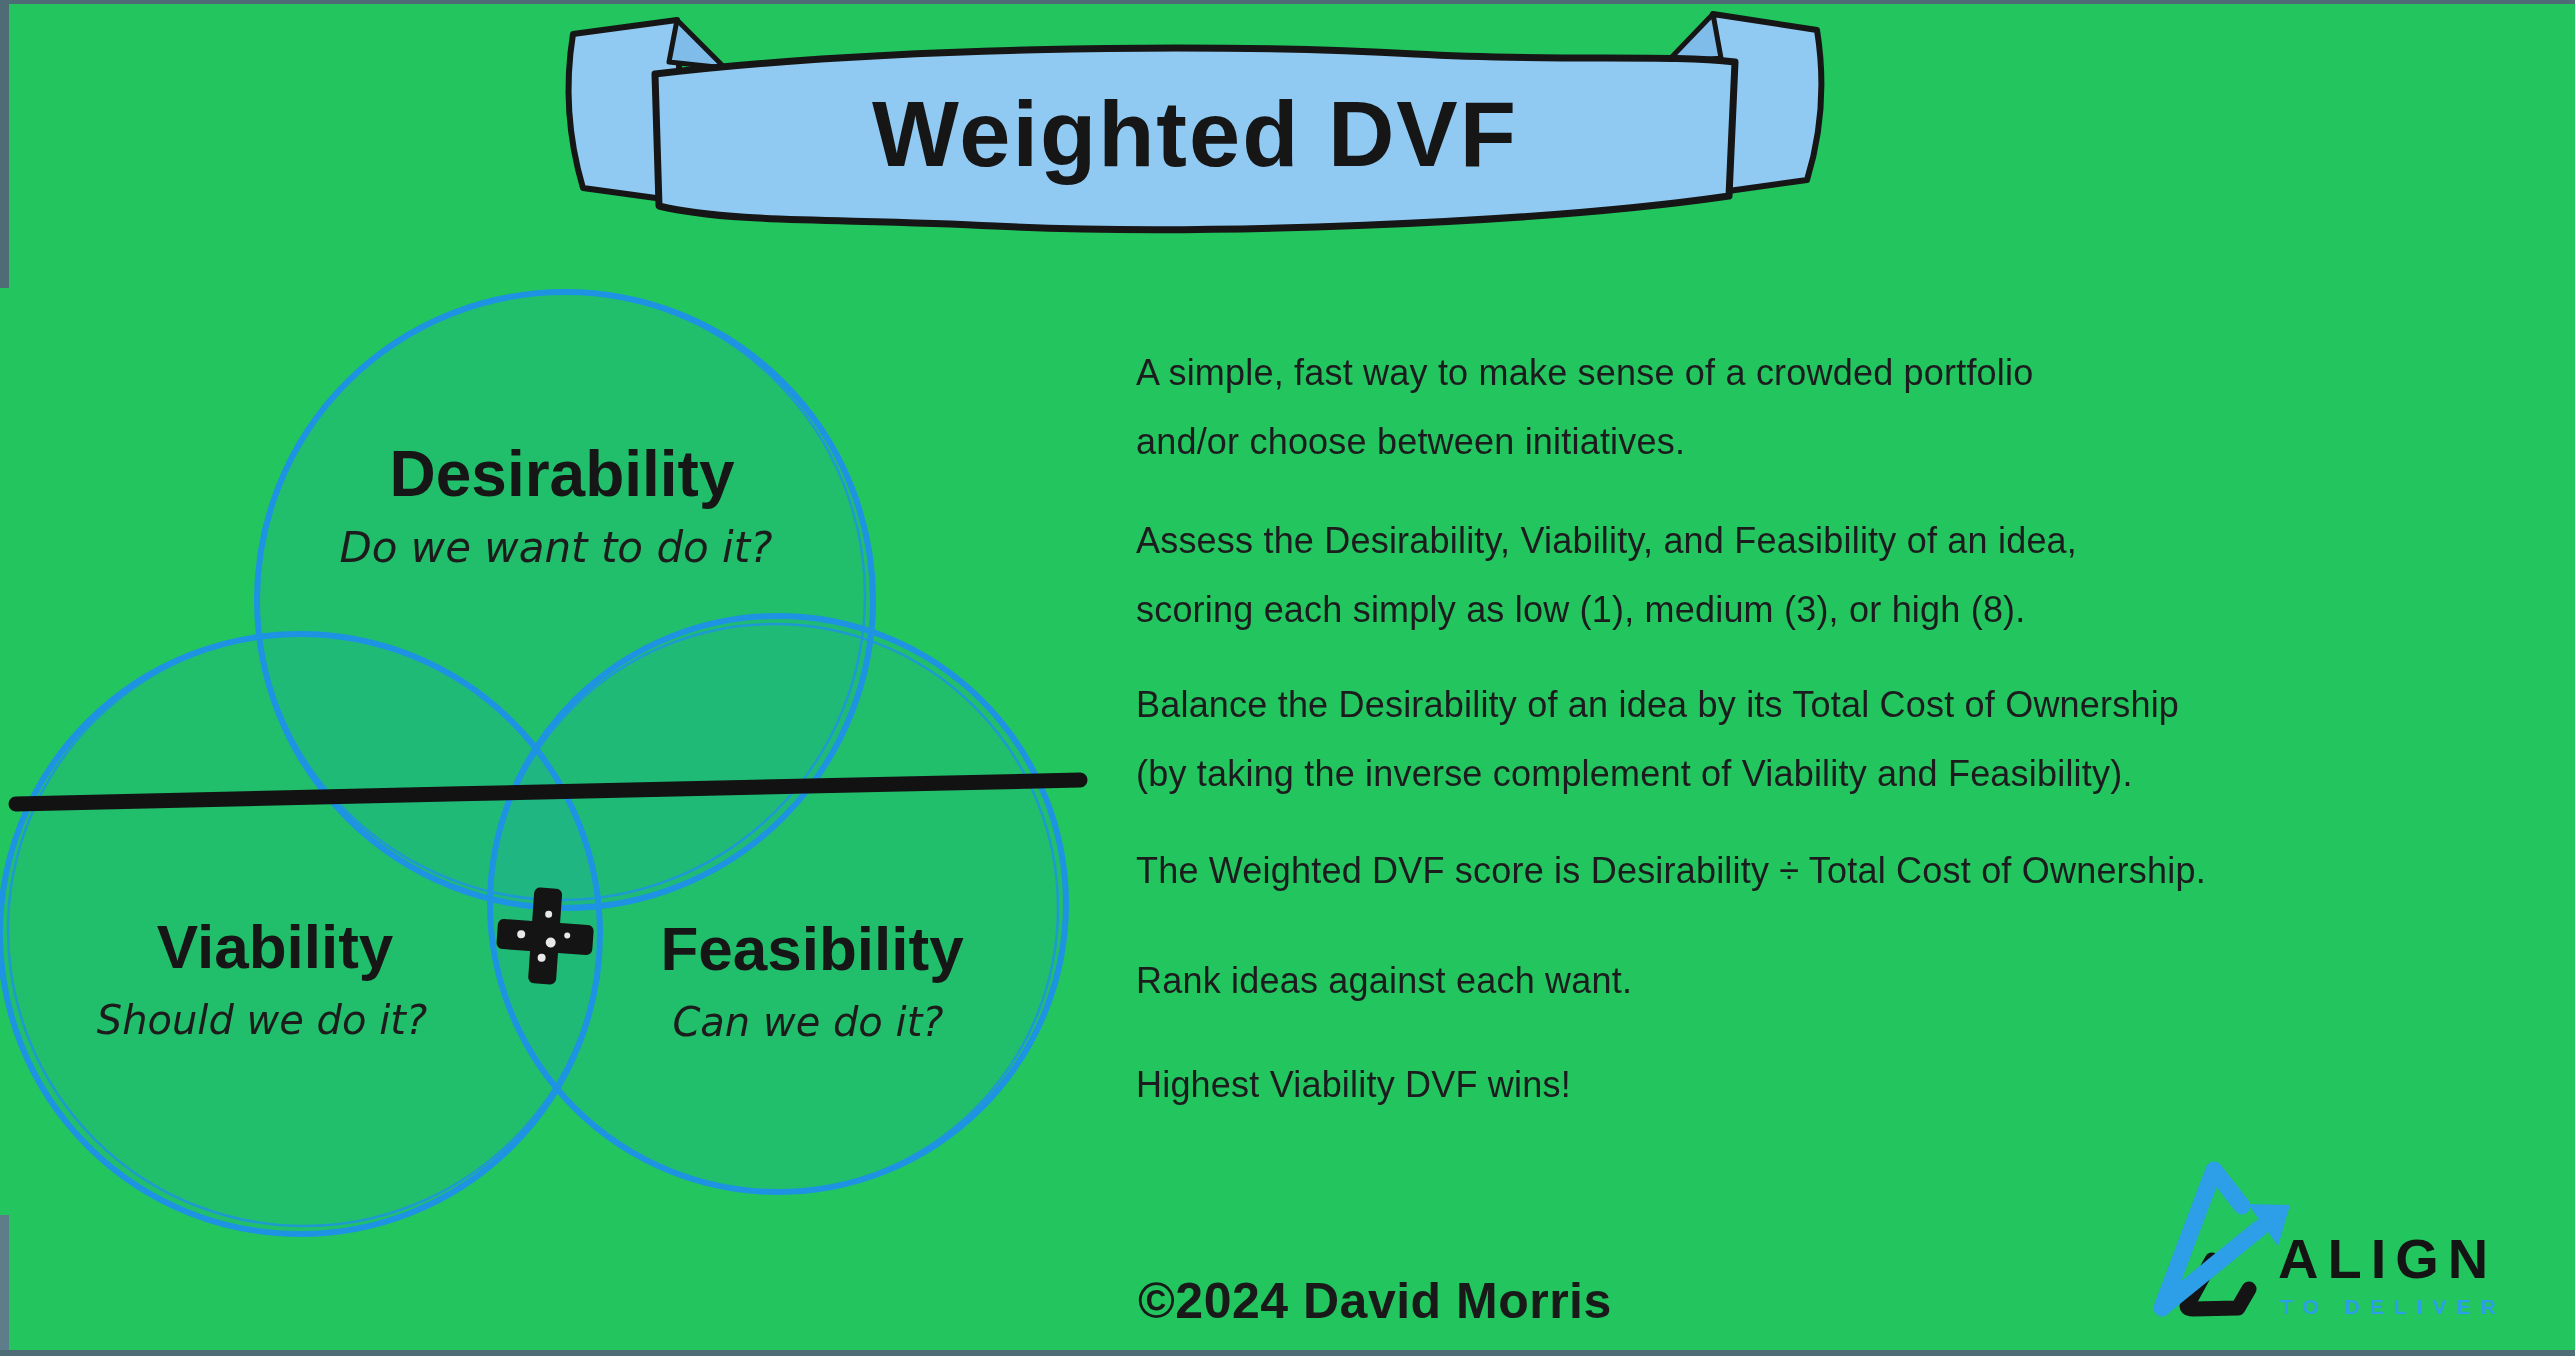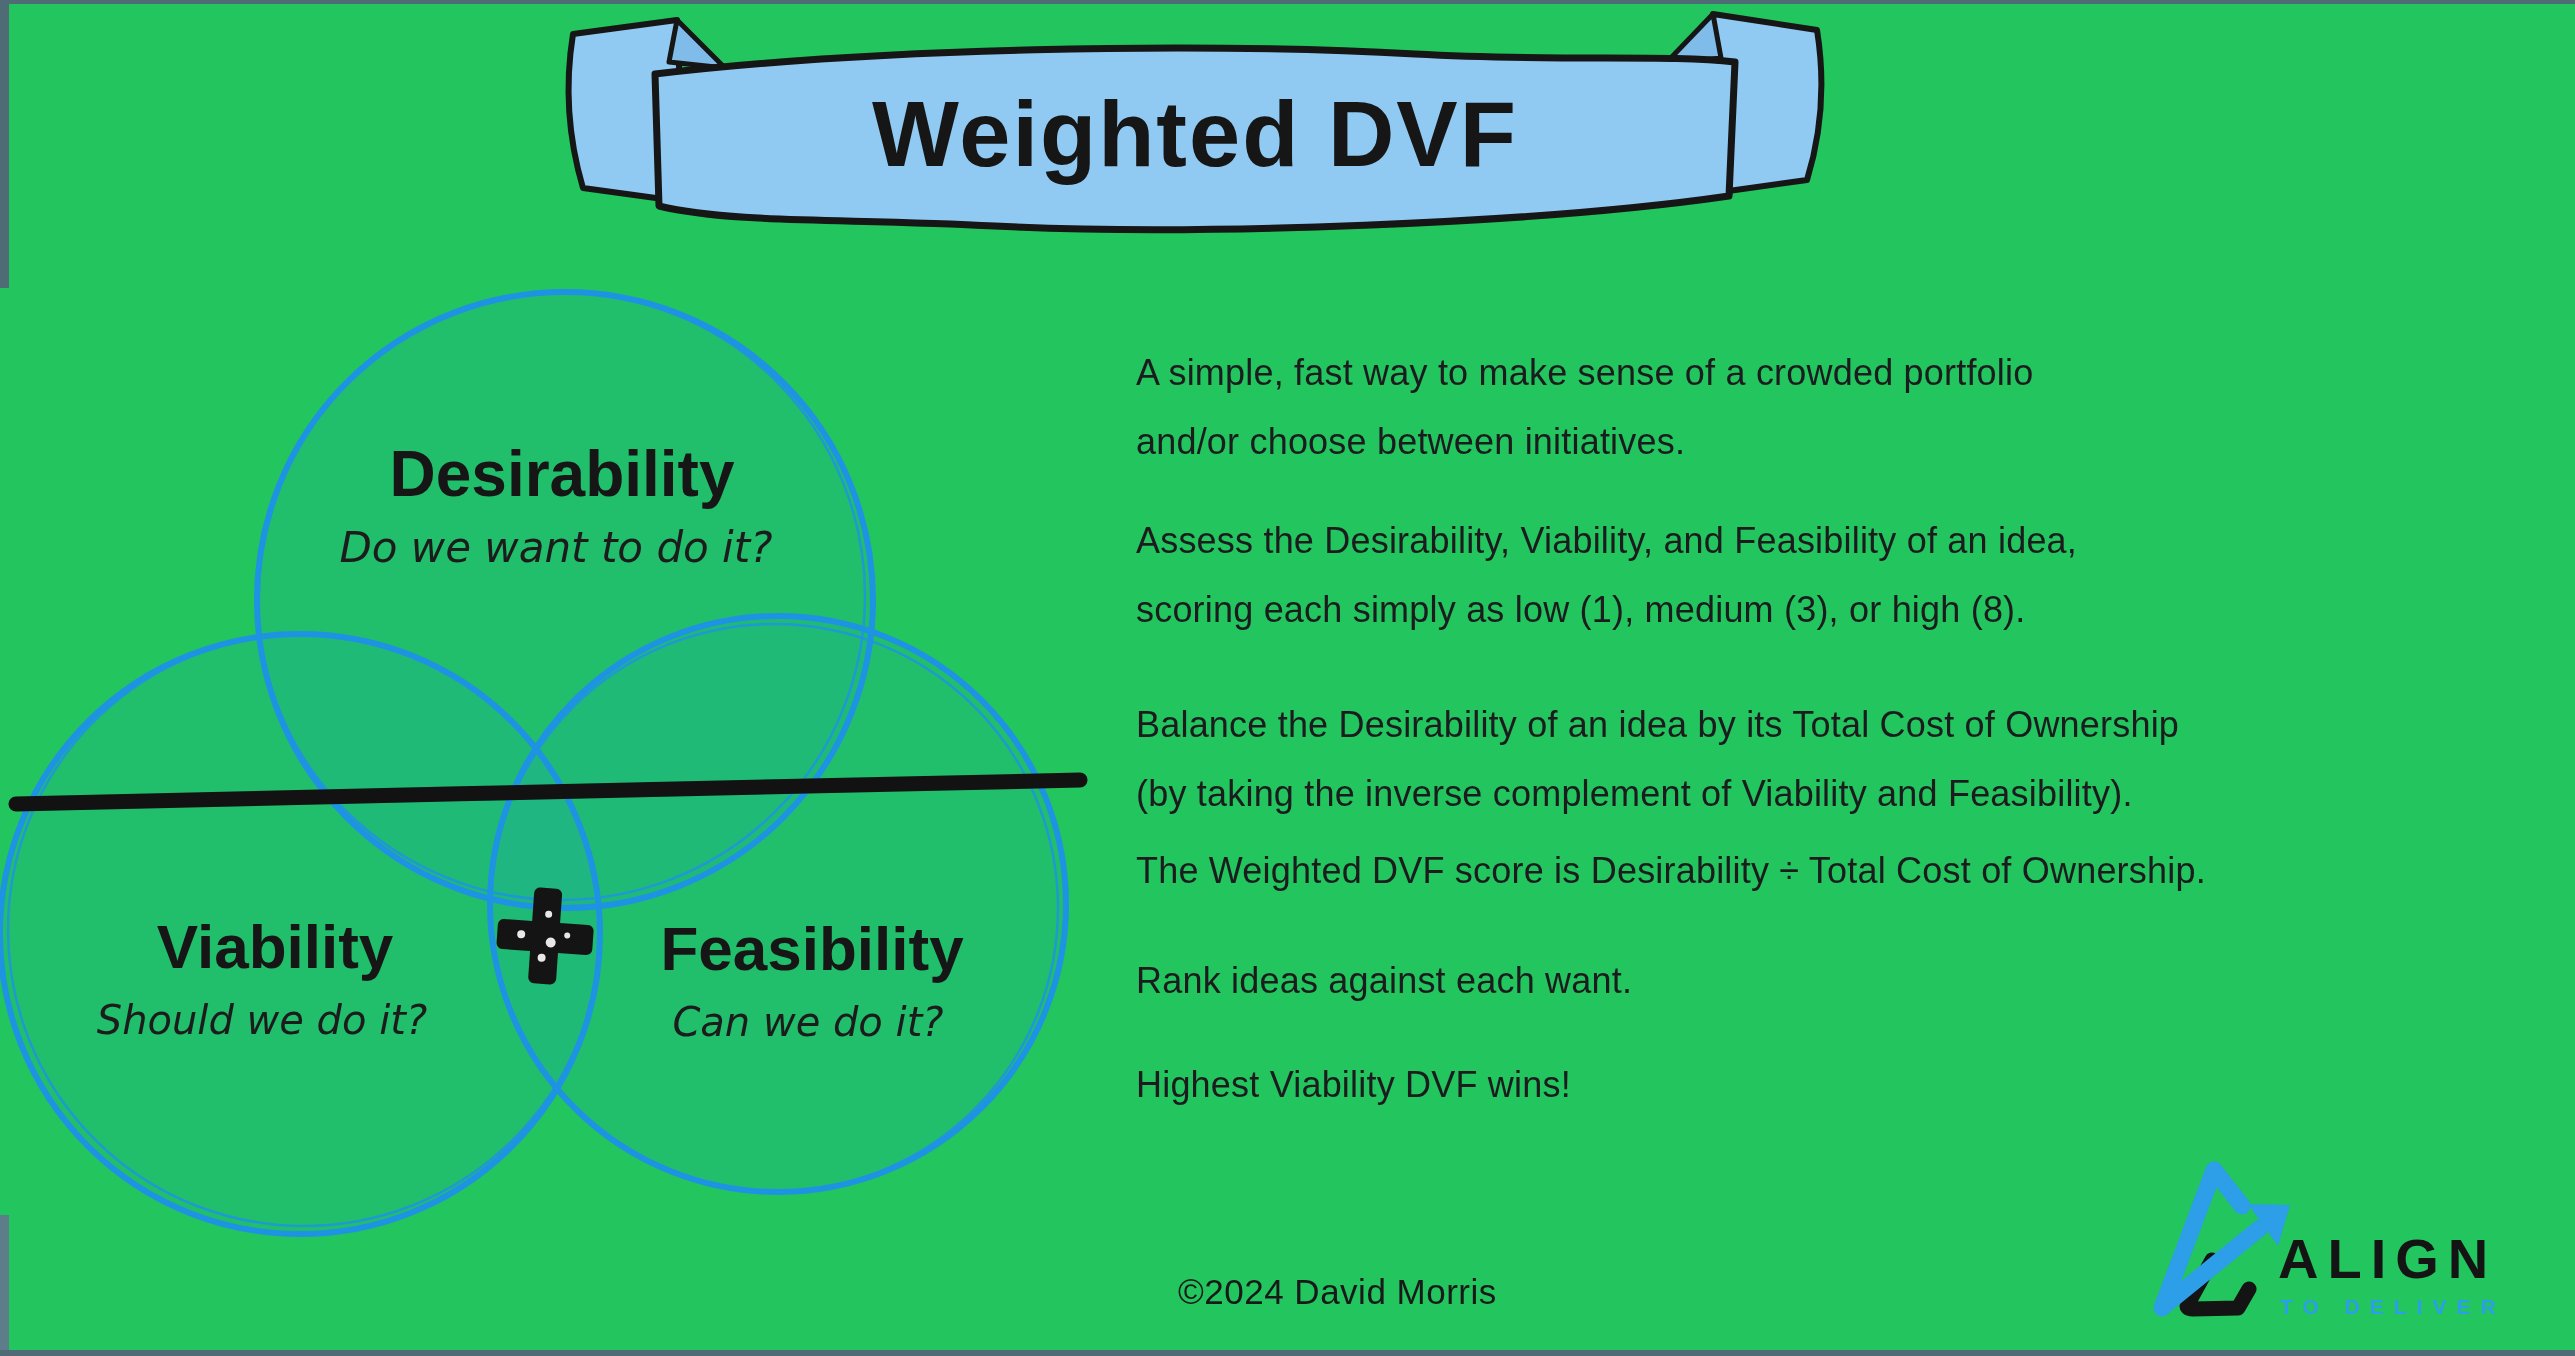--- a/index.html
+++ b/index.html
@@ -28,26 +28,26 @@
 
   .desc{
     position:absolute;left:1136px;top:0;width:1430px;
     color:#1c1c1e;
   }
   .desc p{
     position:absolute;left:0;margin:0;
     font-size:36px;line-height:69px;letter-spacing:.2px;
     white-space:pre-line;width:1430px;
   }
-  #p1{top:338px;} #p2{top:506px;} #p3{top:690px;}
+  #p1{top:338px;} #p2{top:506px;} #p3{top:670px;}
   #p4{top:836px;} #p5{top:946px;} #p6{top:1050px;}
 
   .copyright{
-    position:absolute;left:1178px;top:1272px;
-    font-size:35px;color:#191919;letter-spacing:.5px;
+    position:absolute;left:1138px;top:1272px;
+    font-size:50px;color:#191919;letter-spacing:.5px;font-weight:bold;
   }
 
   .logo{position:absolute;left:2148px;top:1156px;width:375px;height:175px;}
   .logo-brand{font-family:"Liberation Sans", sans-serif;font-weight:bold;font-size:56px;letter-spacing:9px;fill:#141414;}
   .logo-tagline{font-family:"Liberation Sans", sans-serif;font-weight:bold;font-size:21px;letter-spacing:10px;fill:#2D9EE8;}
 </style>
 </head>
 <body>
 
 <div id="page">

